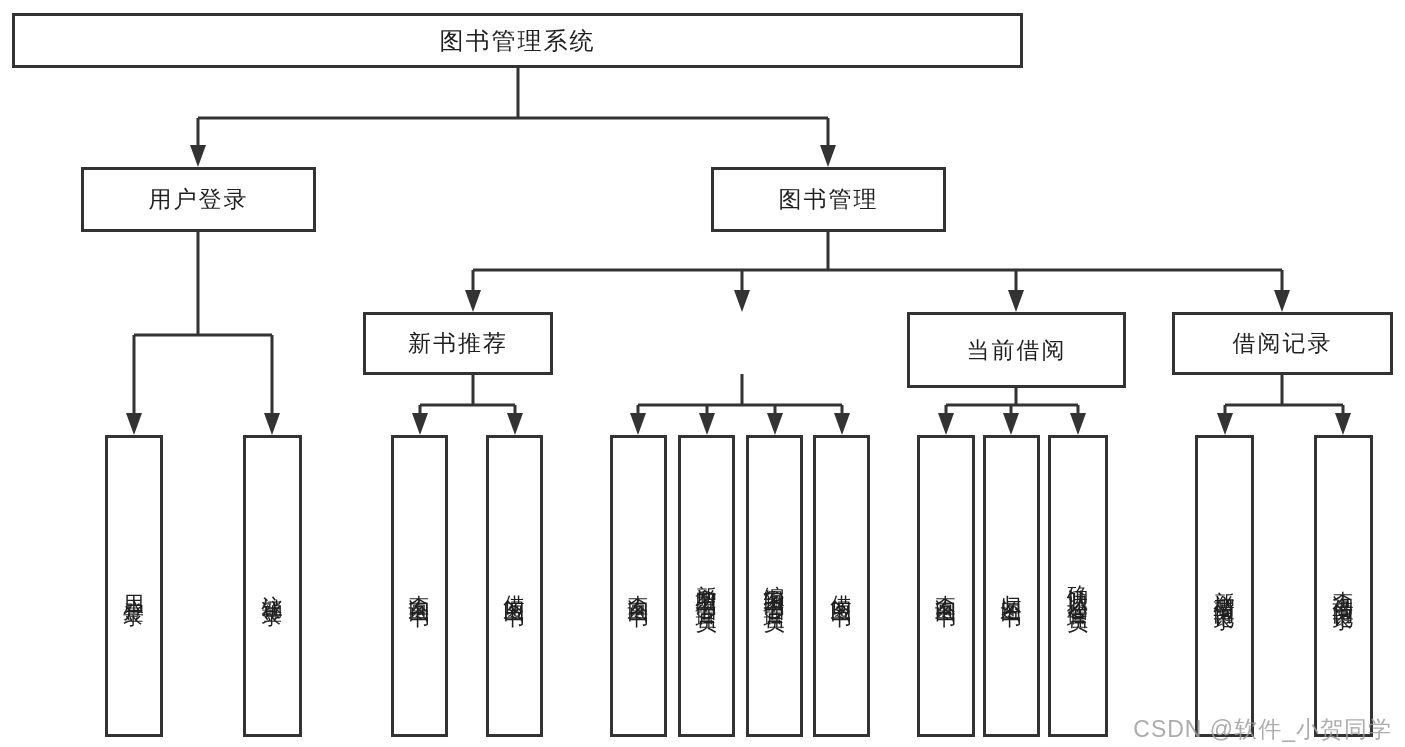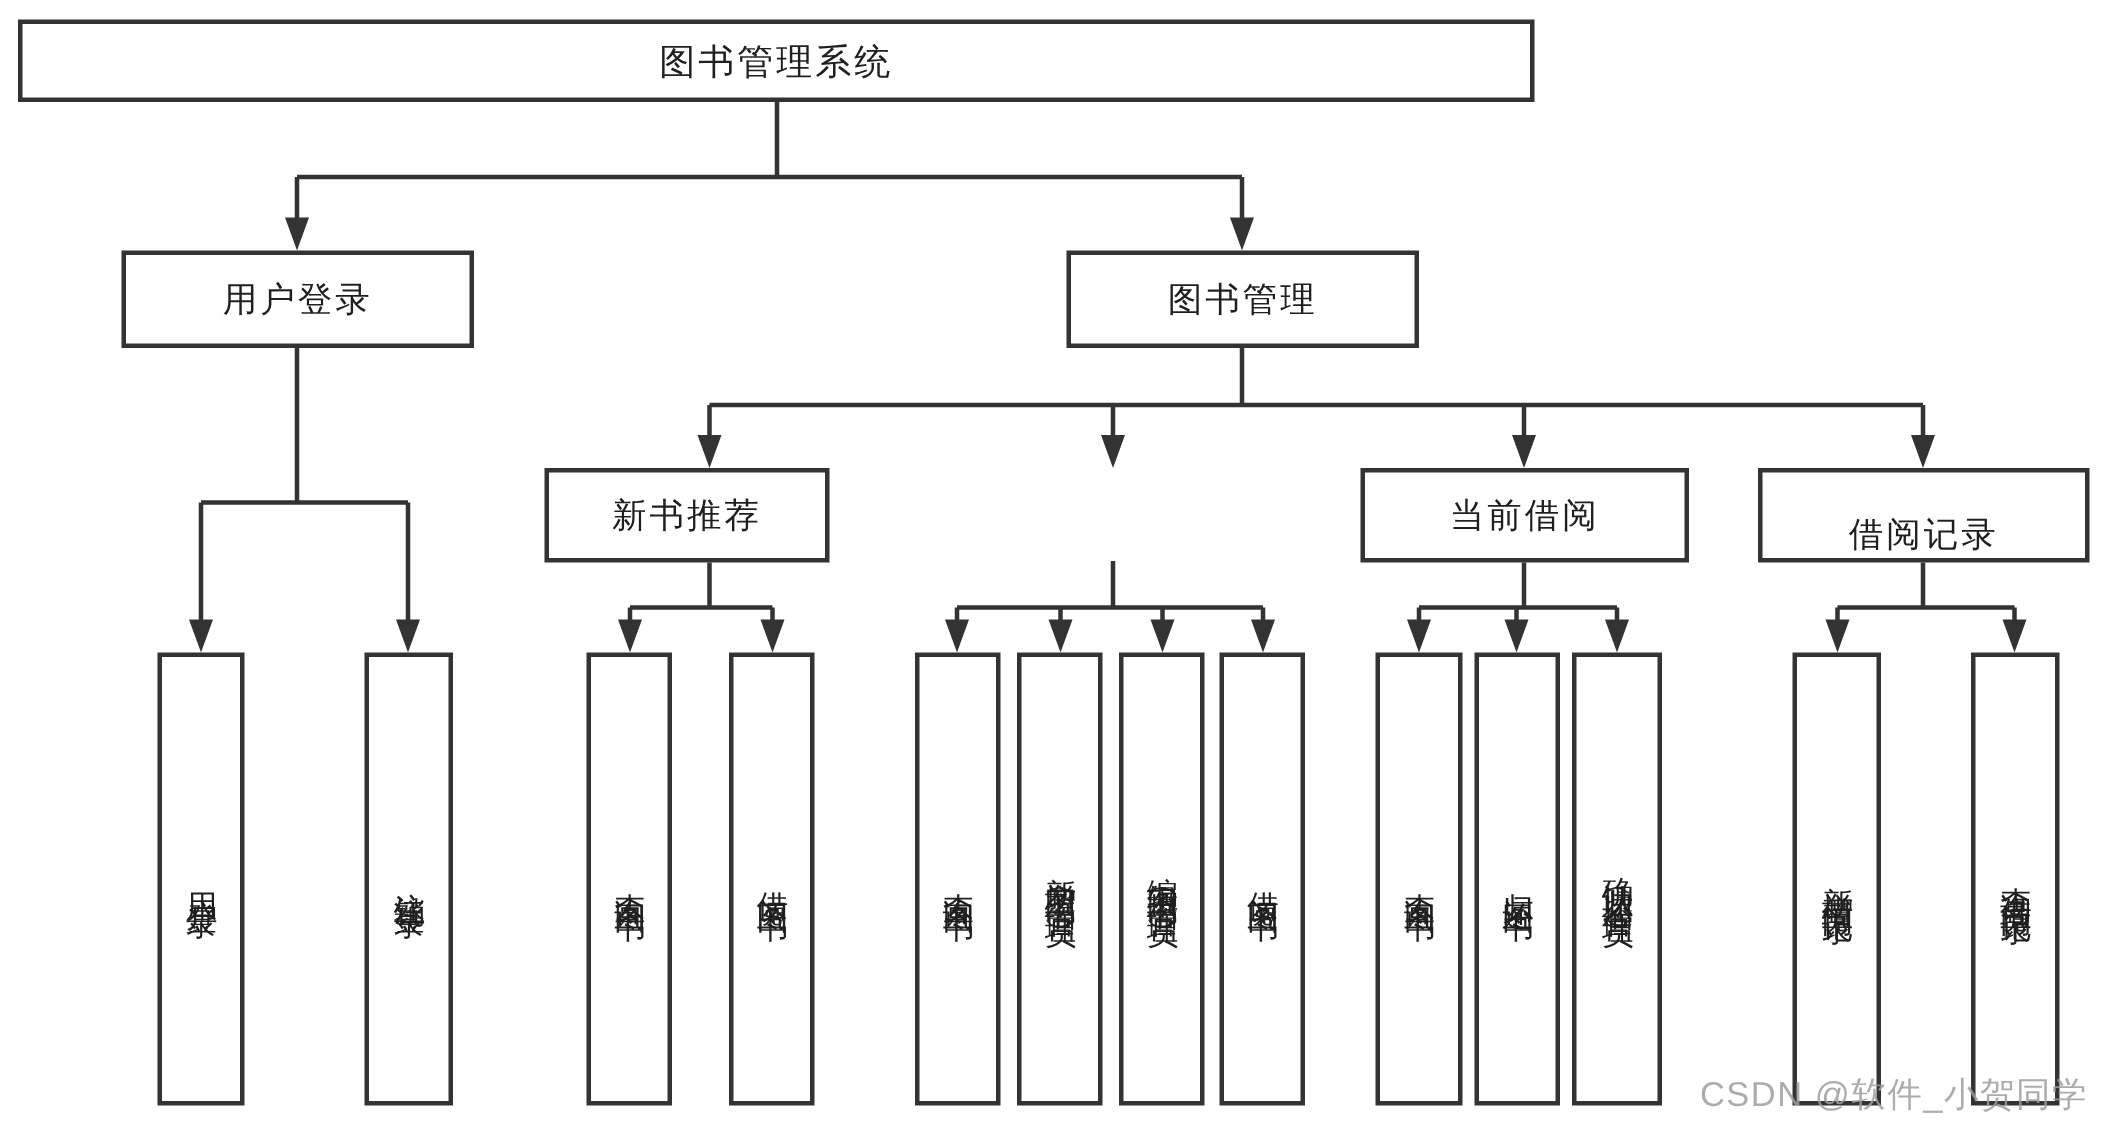--- a/index.html
+++ b/index.html
@@ -92,24 +92,24 @@
   <div class="node h branch" style="left:81px; top:167px; width:235px; height:65px;">
     <span>用户登录</span>
   </div>
   <div class="node h branch" style="left:711px; top:167px; width:235px; height:65px;">
     <span>图书管理</span>
   </div>
 
   <div class="node h branch" style="left:363px; top:312px; width:190px; height:63px;">
     <span>新书推荐</span>
   </div>
-  <div class="node h branch" style="left:907px; top:312px; width:219px; height:63px;">
+  <div class="node h branch" style="left:907px; top:312px; width:219px; height:76px;">
     <span>当前借阅</span>
   </div>
-  <div class="node h branch" style="left:1172px; top:312px; width:221px; height:63px;align-items:flex-end;">
+  <div class="node h branch" style="left:1172px; top:312px; width:221px; height:63px;">
     <span>借阅记录</span>
   </div>
 
   <div class="node v" style="left:105px; top:435px; width:58px; height:302px;">
     <span>用户登录</span>
   </div>
   <div class="node v" style="left:243px; top:435px; width:59px; height:302px;">
     <span>注销登录</span>
   </div>
 

